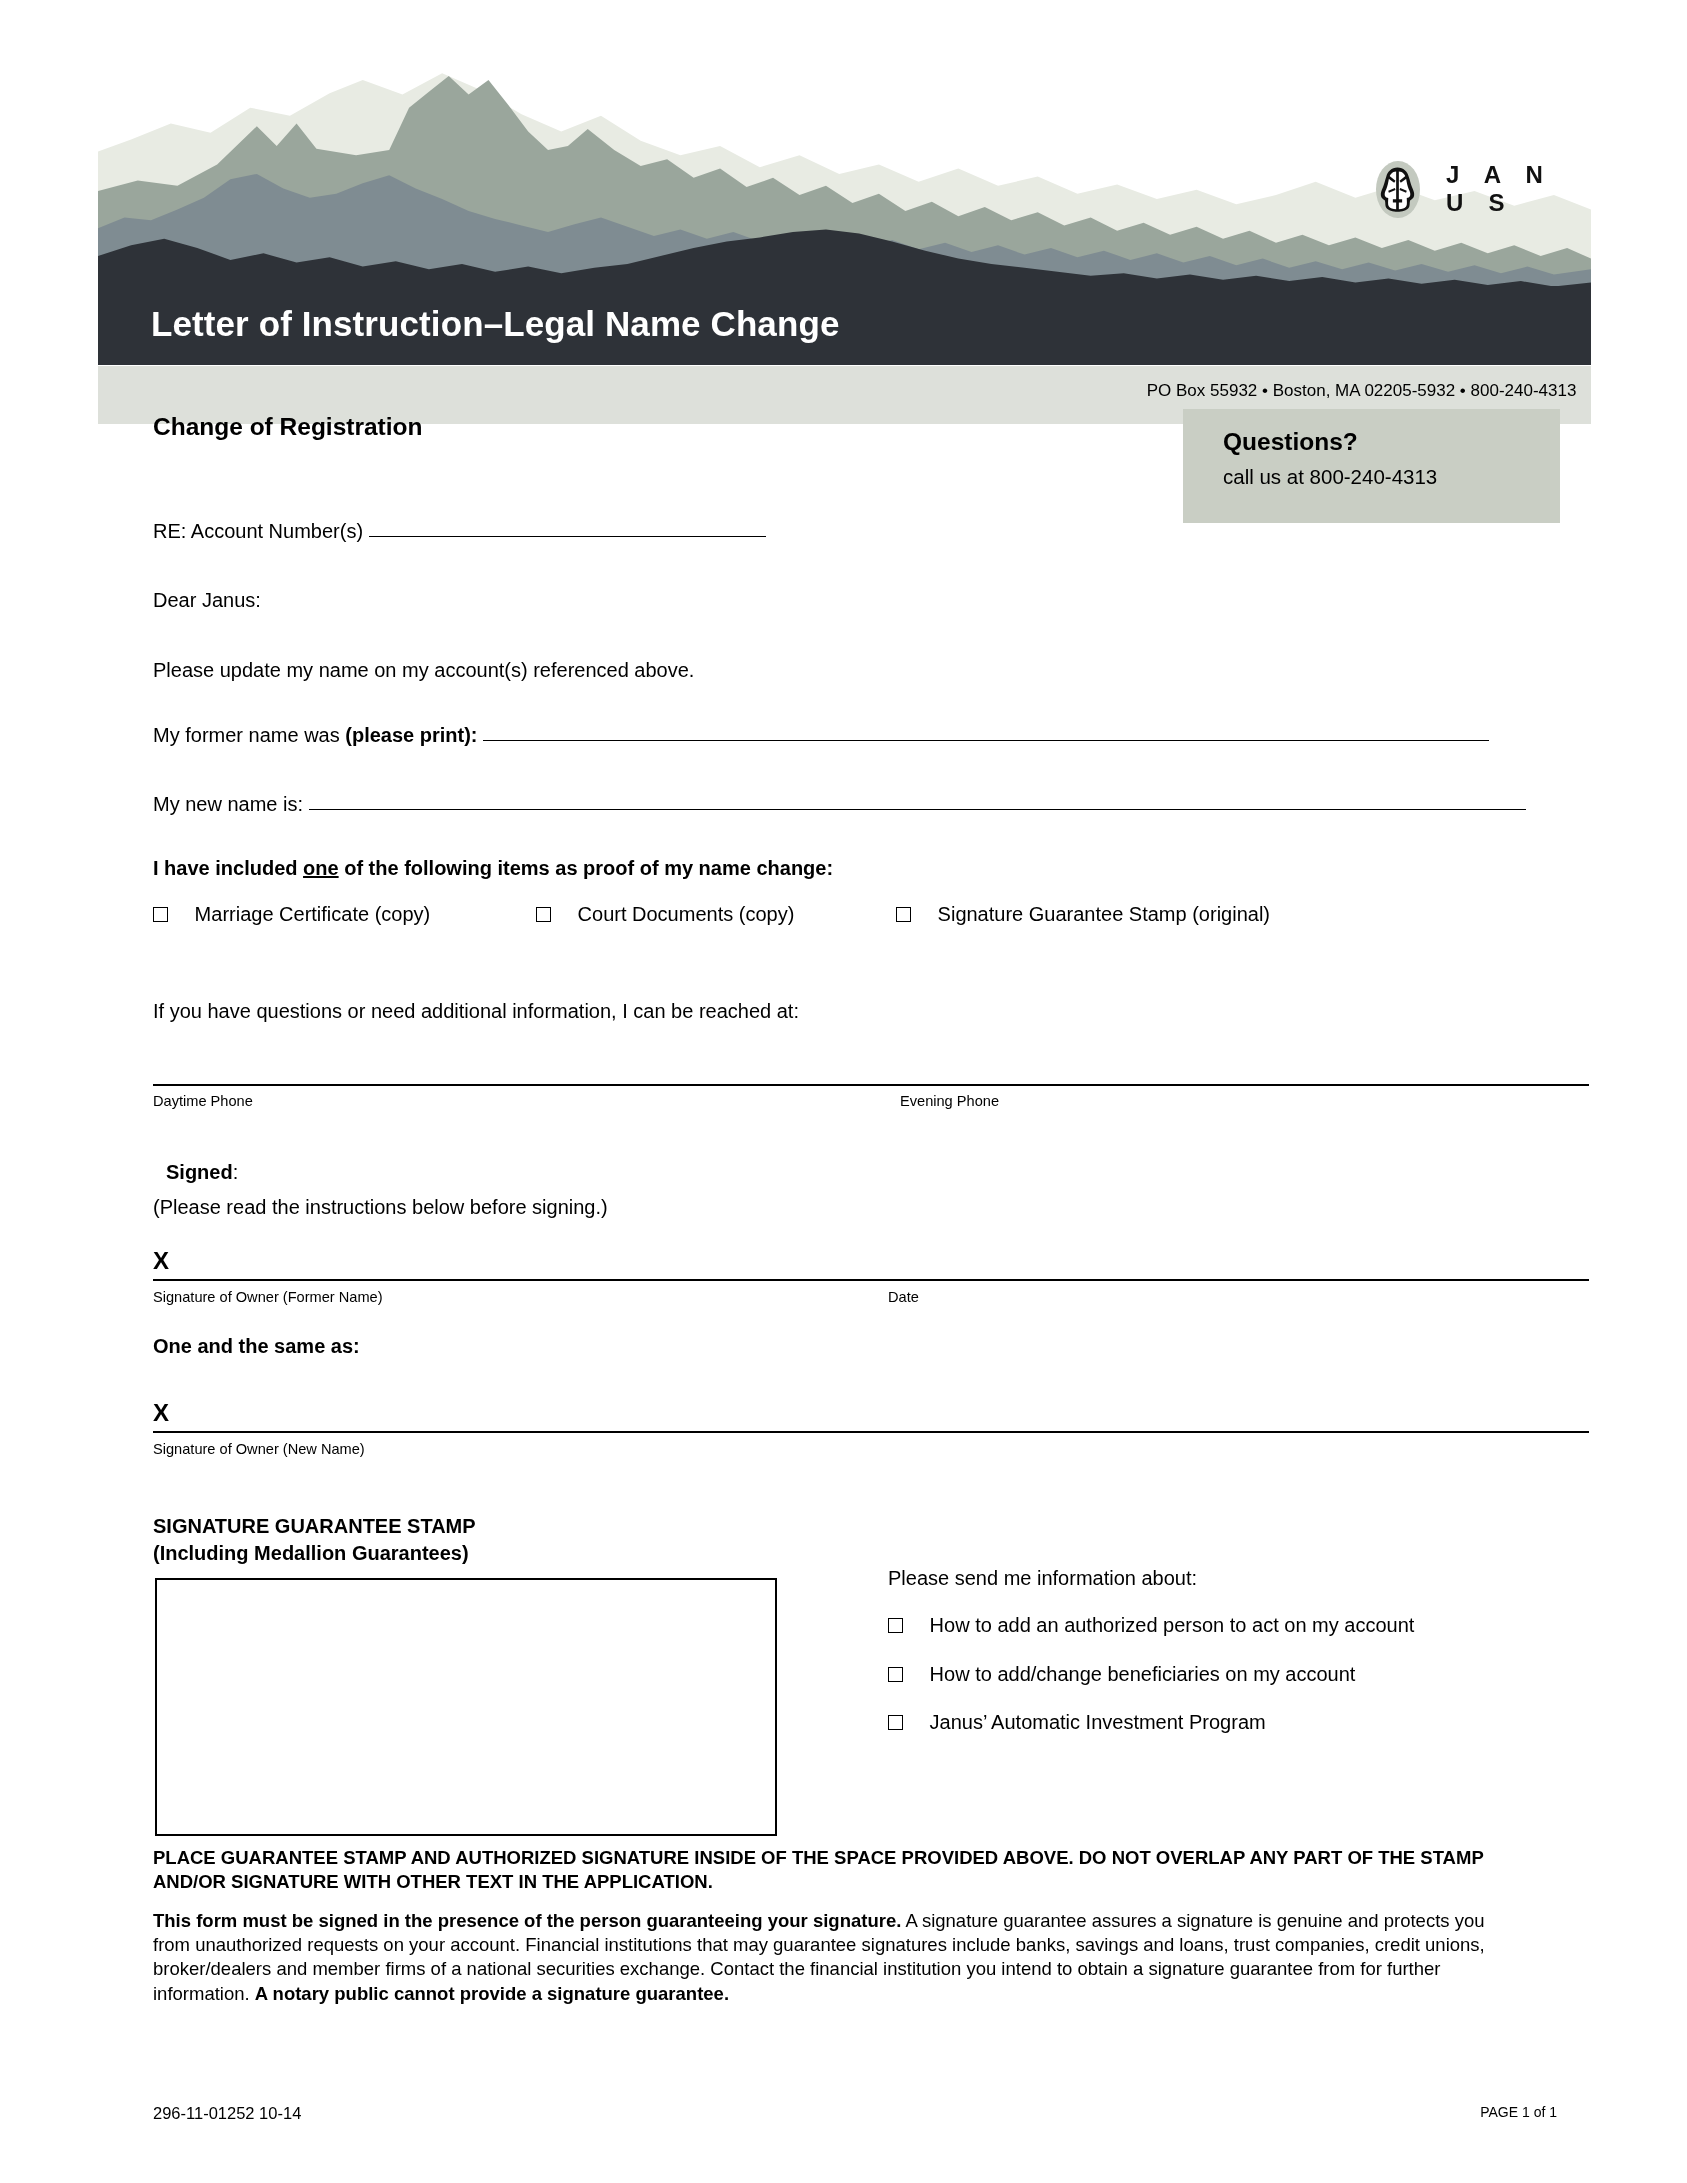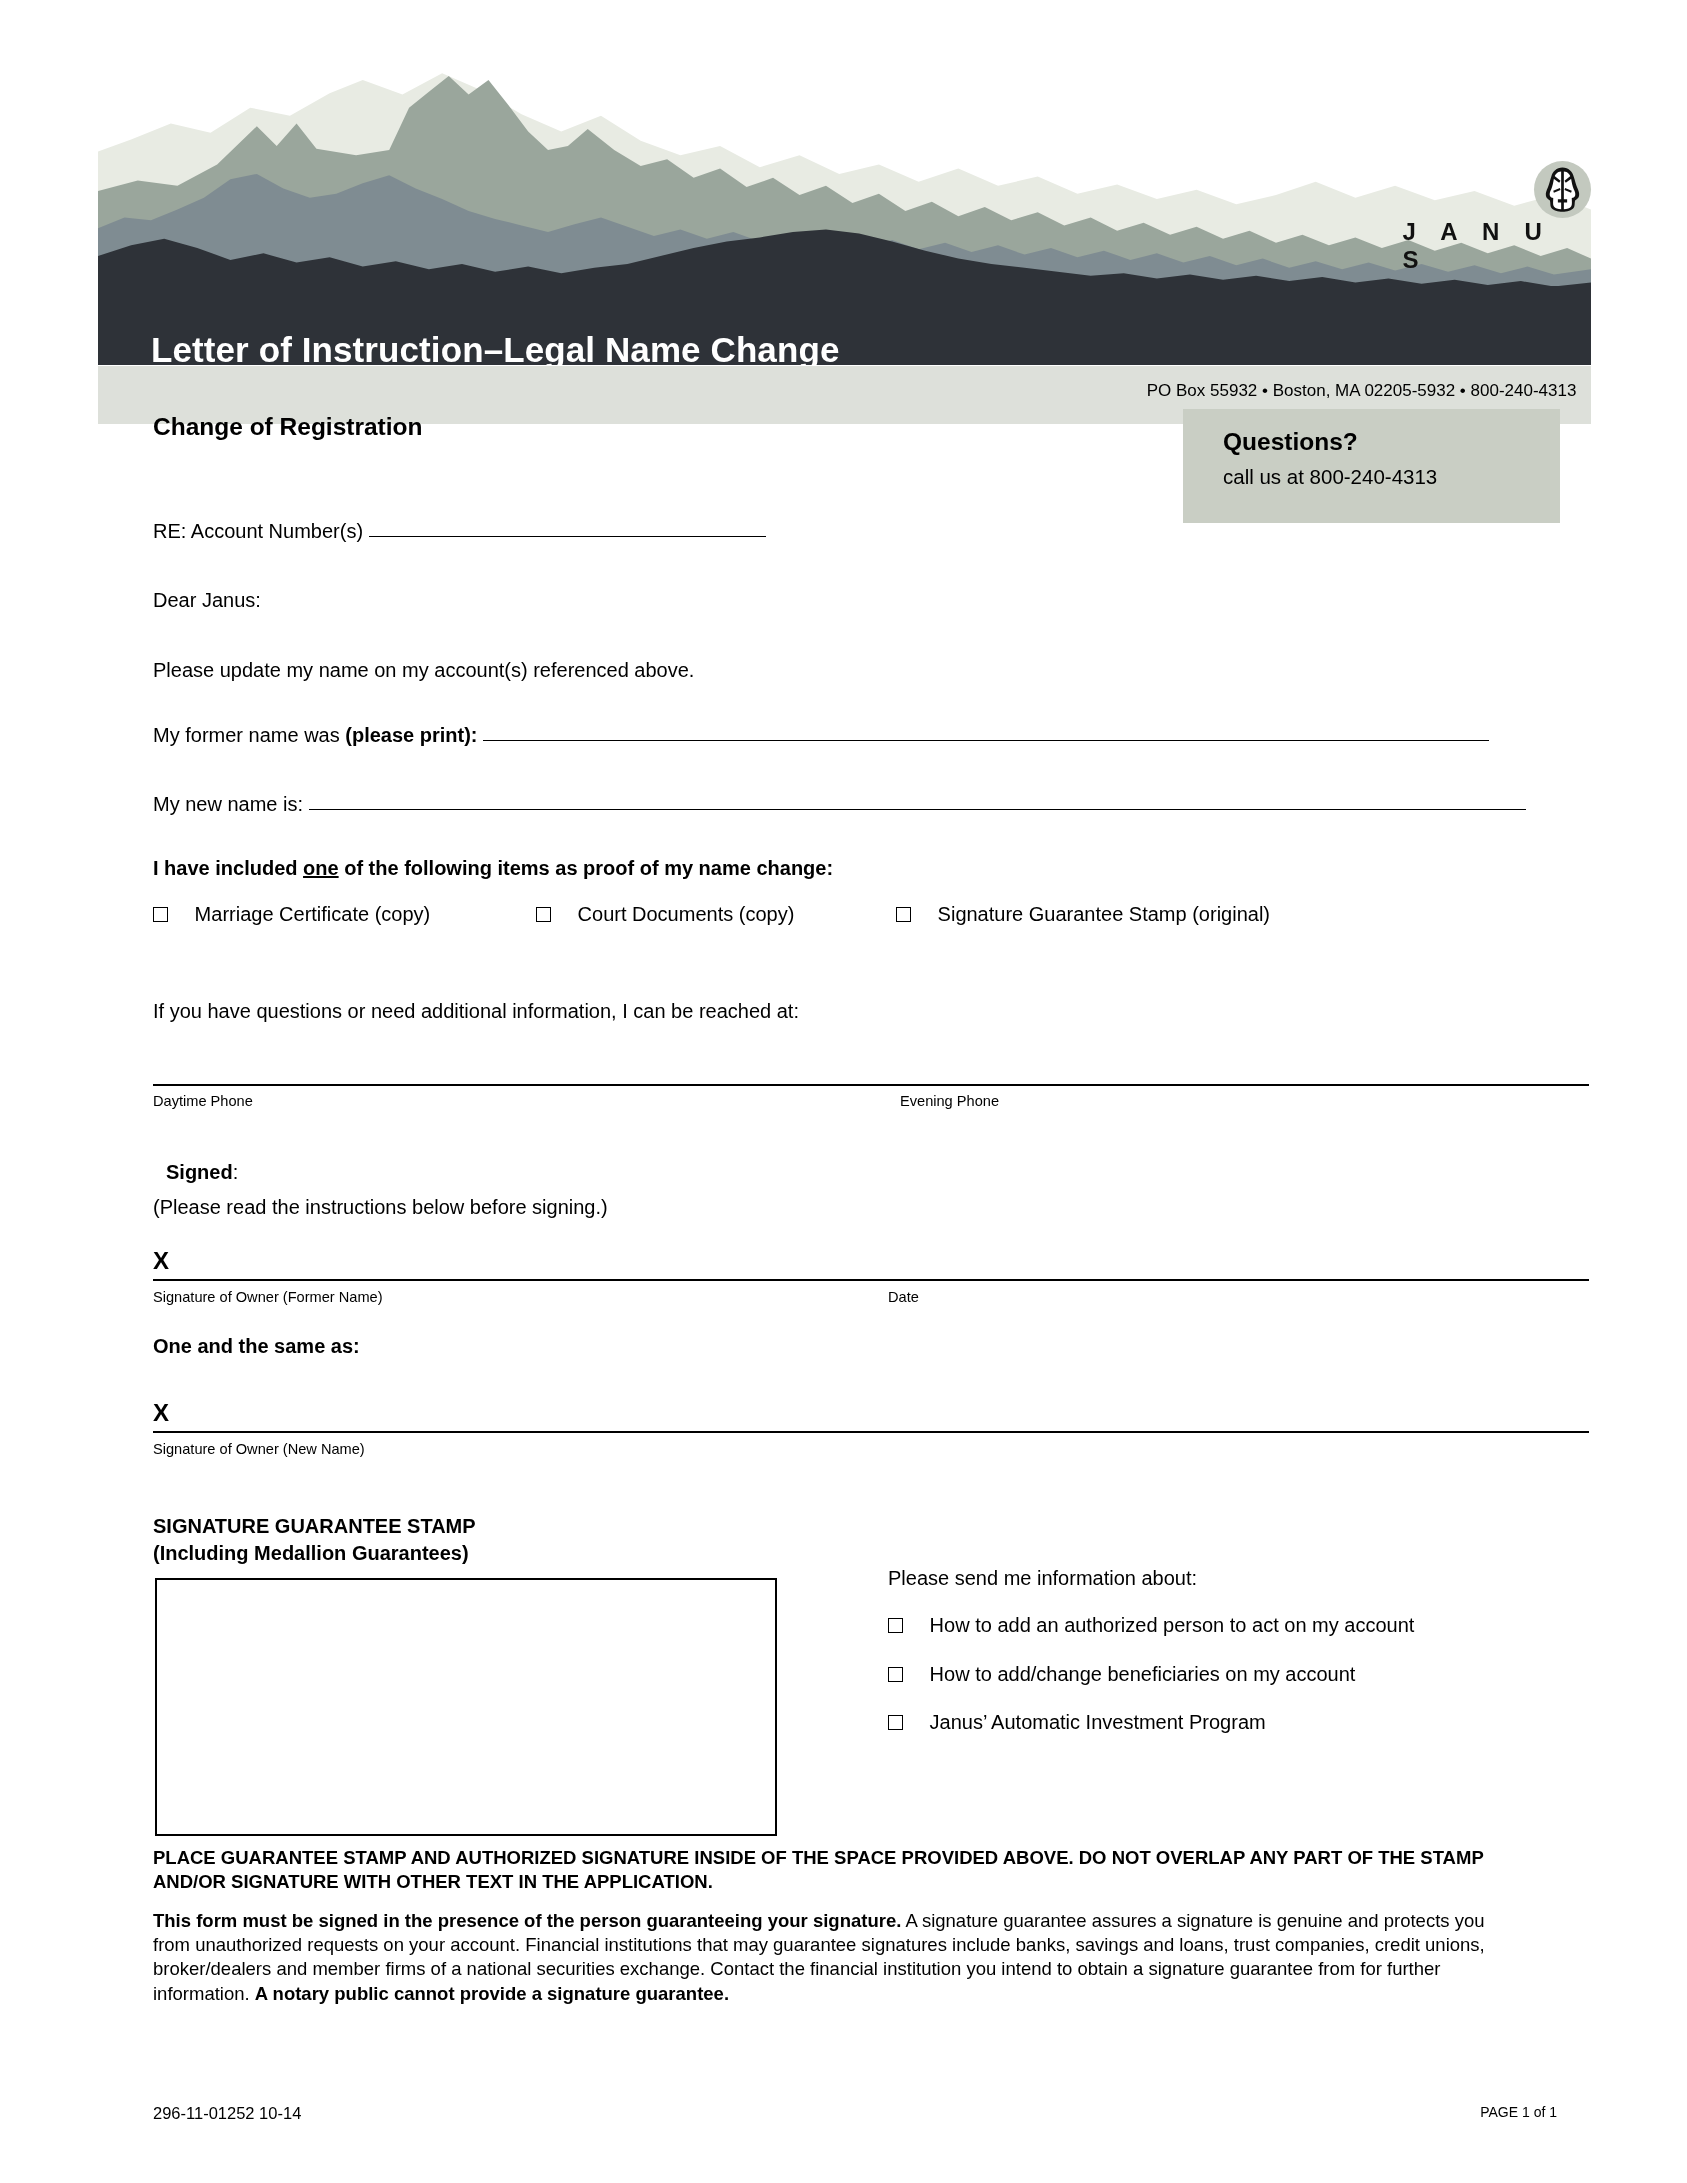--- a/index.html
+++ b/index.html
@@ -47,21 +47,20 @@
   }
   .title-text {
     position: absolute;
     left: 53px;
     top: 236px;
     font-size: 35px;
     font-weight: bold;
     color: #ffffff;
     letter-spacing: 0.1px;
     white-space: nowrap;
-    margin-top: 26px;
   }
   .address-bar {
     position: absolute;
     left: 0;
     top: 298px;
     width: 1493px;
     height: 58px;
     background: #dde0da;
   }
   .address-text {
@@ -71,22 +70,21 @@
     font-size: 17px;
     color: #000000;
     white-space: nowrap;
   }
 
   .logo-wrap {
     position: absolute;
     left: 1278px;
     top: 93px;
     display: flex;
-    align-items: flex-end;
-    flex-direction: column;
+    align-items: flex-start;
   }
   .logo-circle {
     width: 57px;
     height: 57px;
     border-radius: 50%;
     background: #c3c9bf;
     display: flex;
     align-items: center;
     justify-content: center;
   }

